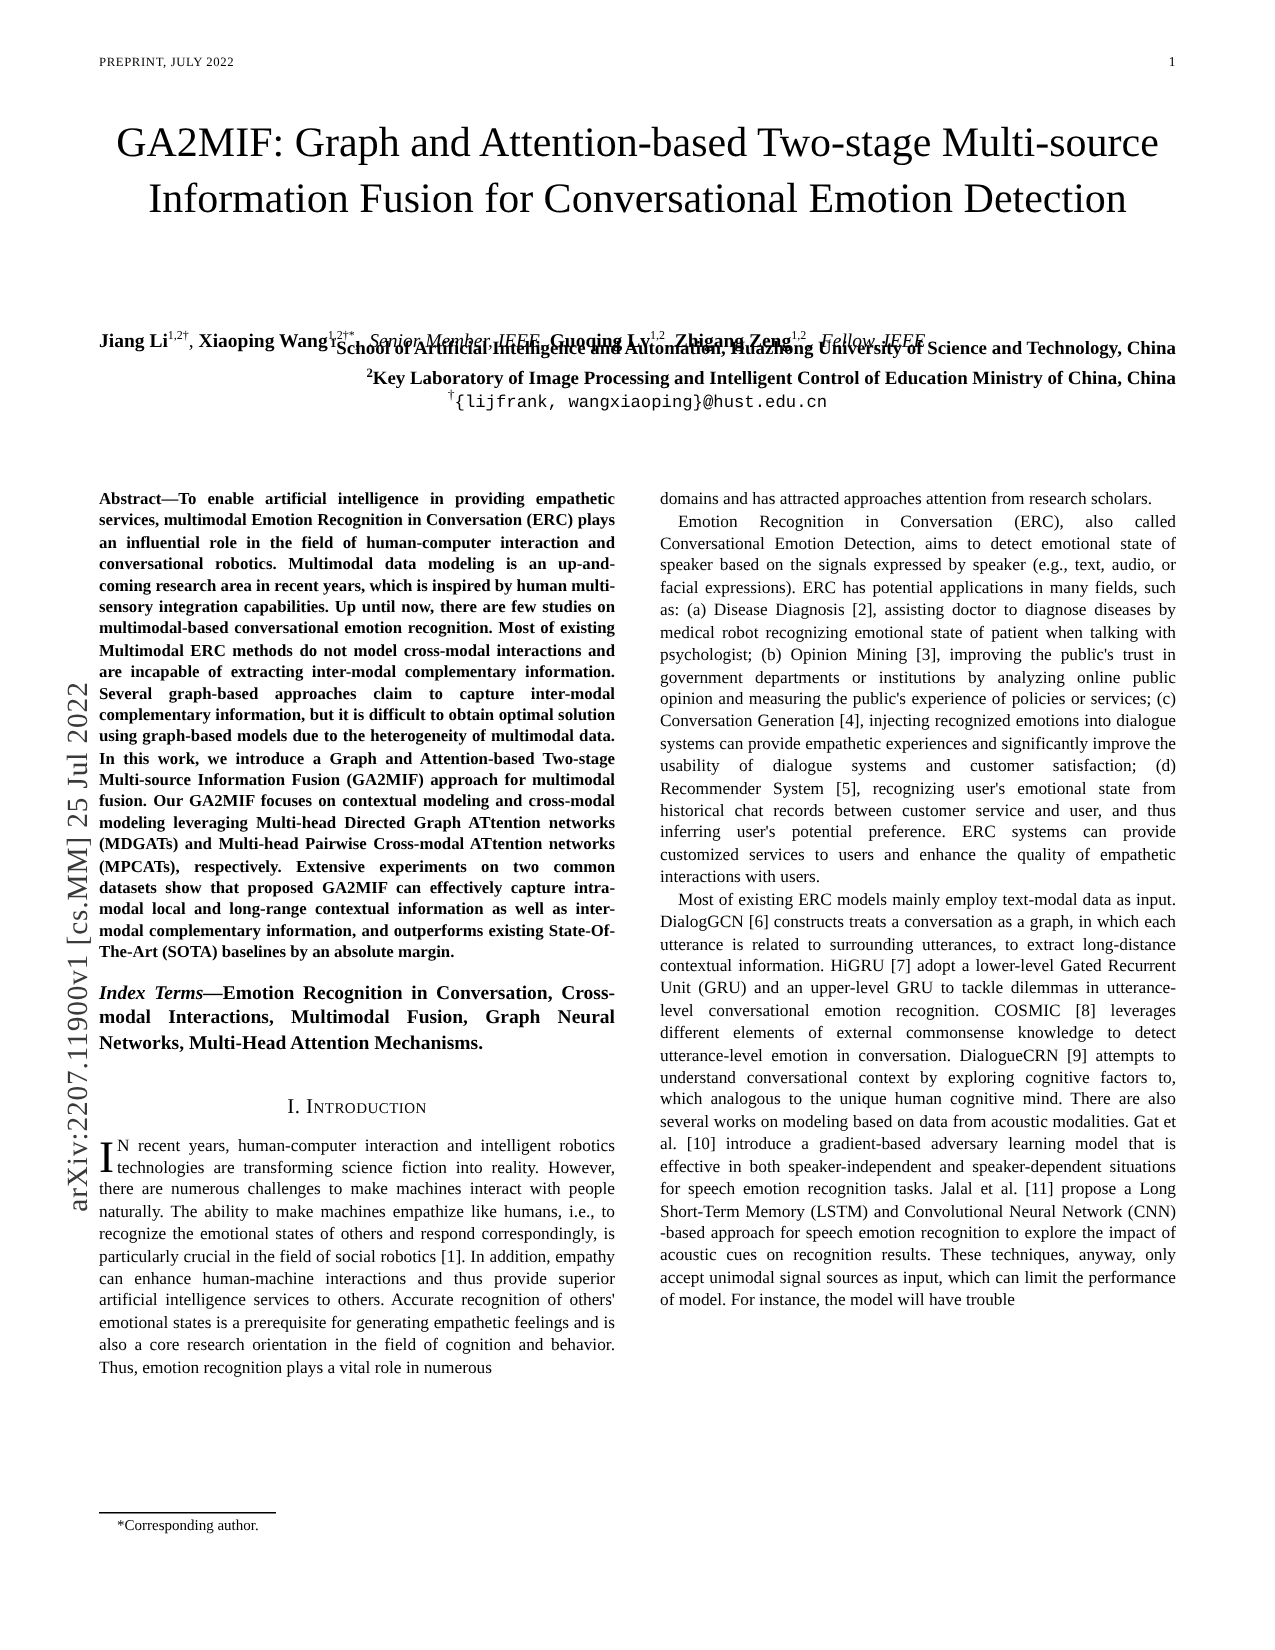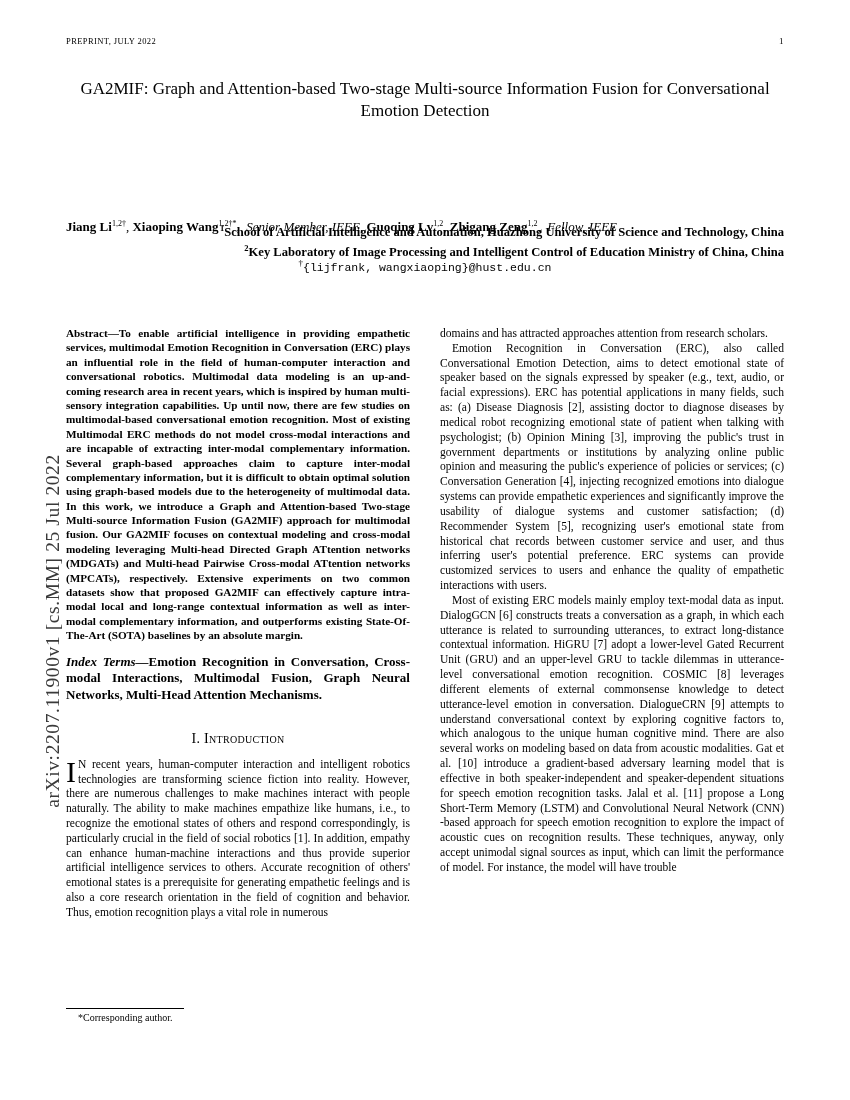--- a/index.html
+++ b/index.html
@@ -52,21 +52,21 @@
     white-space: nowrap;
   }
 
   
   .title {
     position: absolute;
     top: 78px;
     left: 66px;
     width: 718px;
     text-align: center;
-    font-size: 17px;
+    font-size: 28px;
     line-height: 1.32;
     font-family: "Liberation Serif", serif;
     font-weight: normal;
   }
   .authors {
     position: absolute;
     top: 198px;
     left: 66px;
     width: 718px;
     text-align: left;

